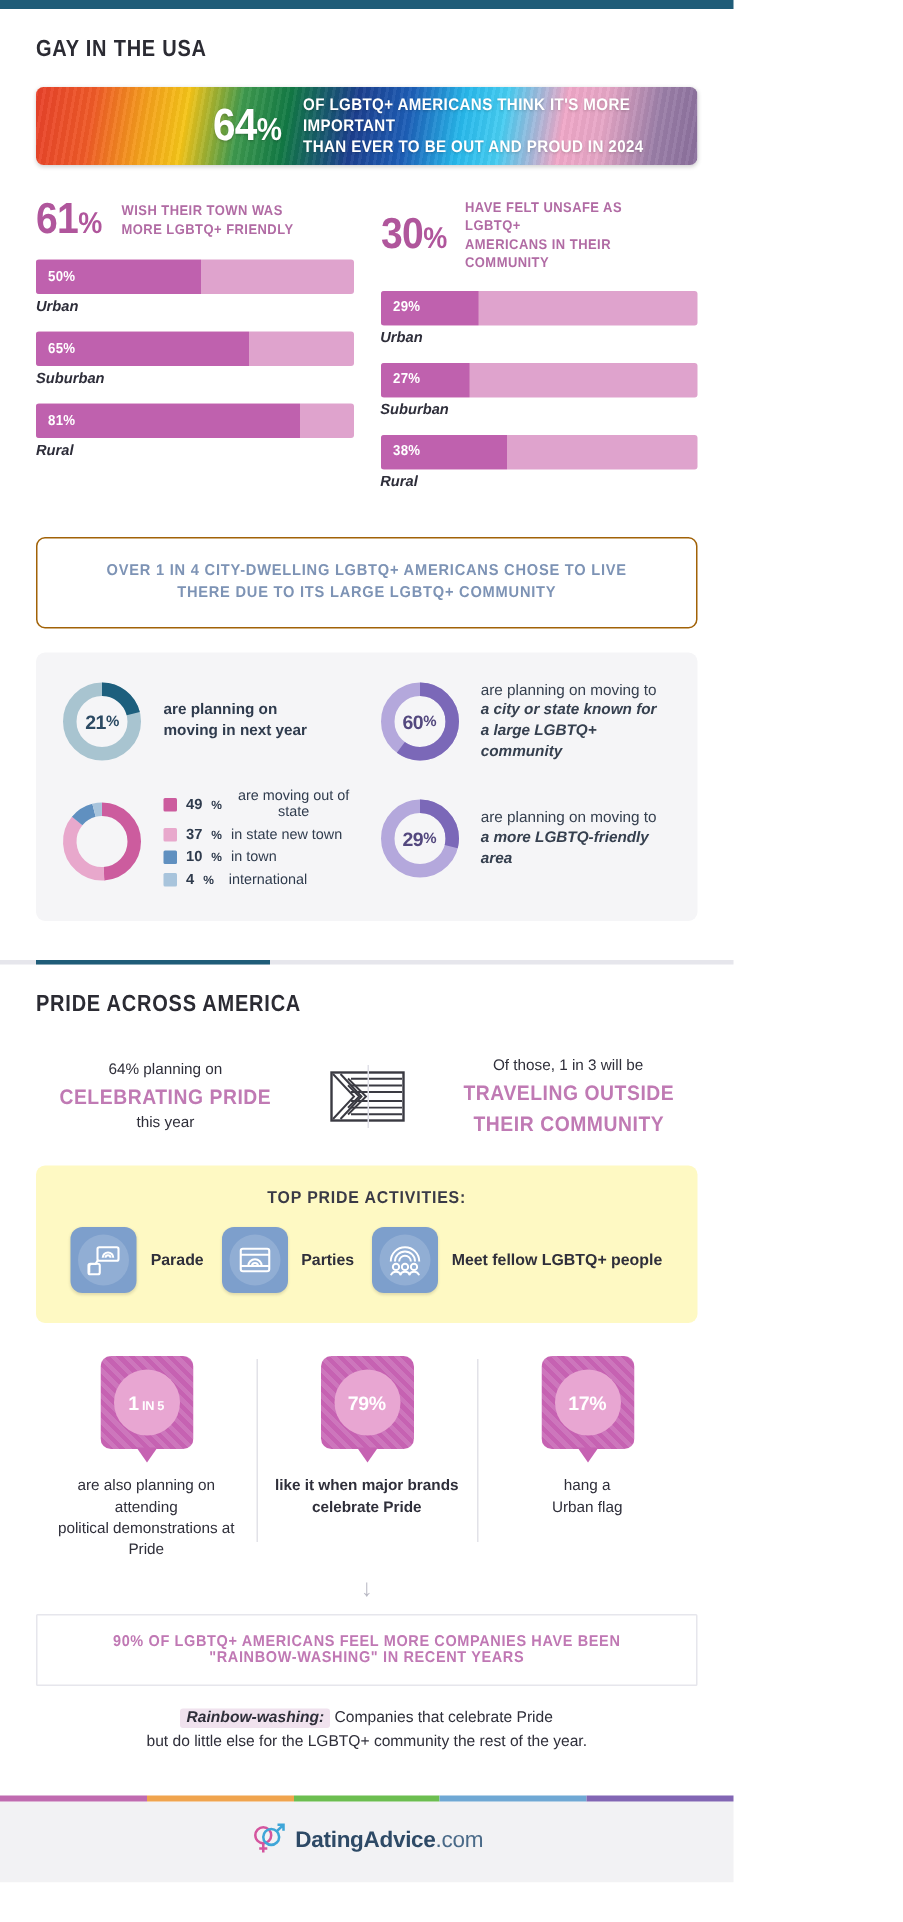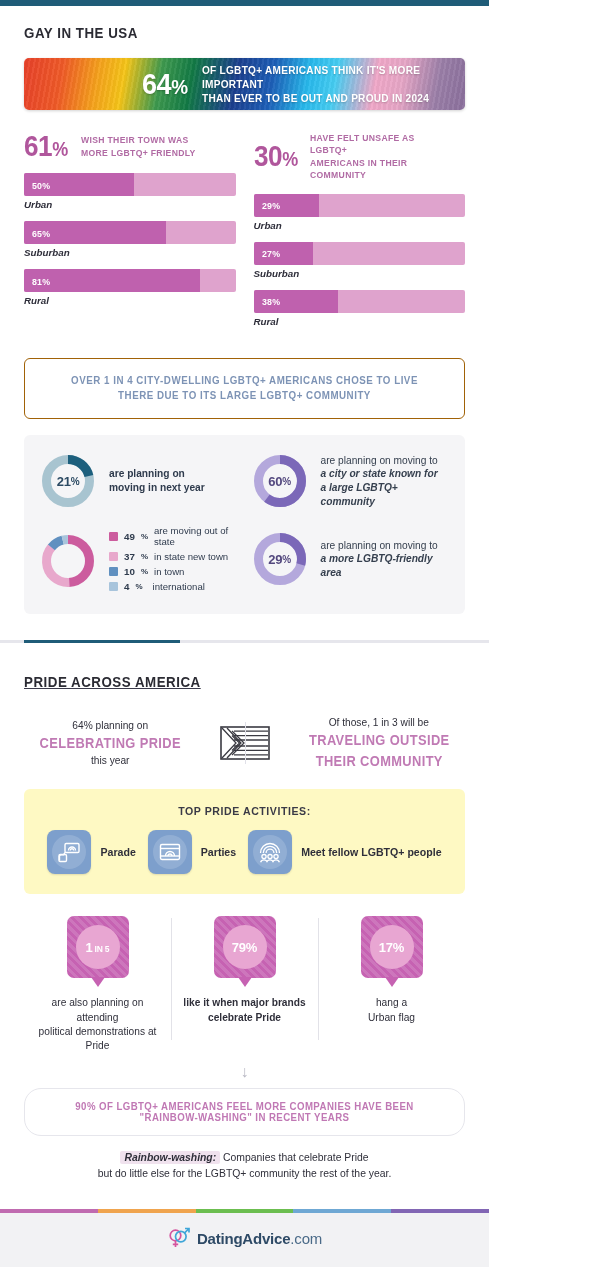--- a/index.html
+++ b/index.html
@@ -119,21 +119,21 @@
     font-size:13px; font-weight:800; letter-spacing:-0.3px;
   }
   .dnut .ctr.teal { color:#2c4a63; }
   .dnut .ctr.purple { color:#53487e; }
   .dnut .ctr .sm { font-size:10px; }
   .dtext { font-size:10.2px; line-height:1.34; color:#2f3b4d; font-weight:700; }
   .dtext .ital { font-style:italic; font-weight:700; }
   .dtext.thin { font-weight:400; color:#36404f; }
 
   .legend { list-style:none; }
-  .legend li { display:flex; align-items:center; gap:6px; margin-bottom:4px; font-size:9.6px; color:#2f3b4d; }
+  .legend li { display:flex; align-items:center; gap:6px; margin-bottom:4px; font-size:9.6px; color:#2f3b4d;text-align:center; }
   .legend .sw { width:9px; height:9px; border-radius:1px; flex:0 0 auto; }
   .legend b { font-weight:800; font-size:9.8px; }
   .legend .u { font-size:8px; font-weight:800; }
 
   
   .div-wrap { margin:26px 0 0 0; position:relative; height:3px; background:#e6e6ec; }
   .div-wrap .accent { position:absolute; left:24px; top:0; width:156px; height:3px; background:#1f5c78; }
 
   
   .pride-row { display:flex; align-items:center; margin:24px 24px 0 24px; }
@@ -192,21 +192,21 @@
   .pin .val { font-size:13px; font-weight:800; color:#ffffff; letter-spacing:-0.2px; }
   .pin .val .u { font-size:8.5px; font-weight:800; }
   .pin-cap { margin-top:18px; font-size:10.2px; line-height:1.42; color:#2f2f3a; }
   .pin-cap.bold { font-weight:700; }
 
   
   .arrow { text-align:center; margin-top:10px; color:#b9b9c4; font-size:16px; line-height:1; }
 
   
   .rw-box {
-    margin:8px 24px 0 24px; border:1px solid #e6e6ec; border-radius:17px;
+    margin:8px 24px 0 24px; border:1px solid #e6e6ec; border-radius:1px;
     padding:12px 10px; text-align:center;
   }
   .rw-txt {
     font-size:10.4px; font-weight:700; color:#c078b4; letter-spacing:.45px;
     text-transform:uppercase; transform:scaleX(0.93);
   }
   .rw-def { text-align:center; margin:14px 24px 0 24px; font-size:10.4px; line-height:1.5; color:#2f2f3a; }
   .rw-def .term { font-style:italic; font-weight:700; background:#f0e2ee; padding:1px 4px; border-radius:2px; }
 
   
@@ -406,21 +406,21 @@
         </div>
       </div>
 
     </div>
   </div>
 
   <div class="div-wrap">
     <div class="accent"></div>
   </div>
 
-  <div class="pad" style="padding-top:30px;text-decoration:underline;">
+  <div class="pad" style="padding-top:18px;">
     <div class="sec-title">PRIDE ACROSS AMERICA</div>
   </div>
 
   <div class="pride-row">
     <div class="pride-side">
       <div class="pl-small">64% planning on</div>
       <div class="pl-big">CELEBRATING PRIDE</div>
       <div class="pl-small">this year</div>
     </div>
 

